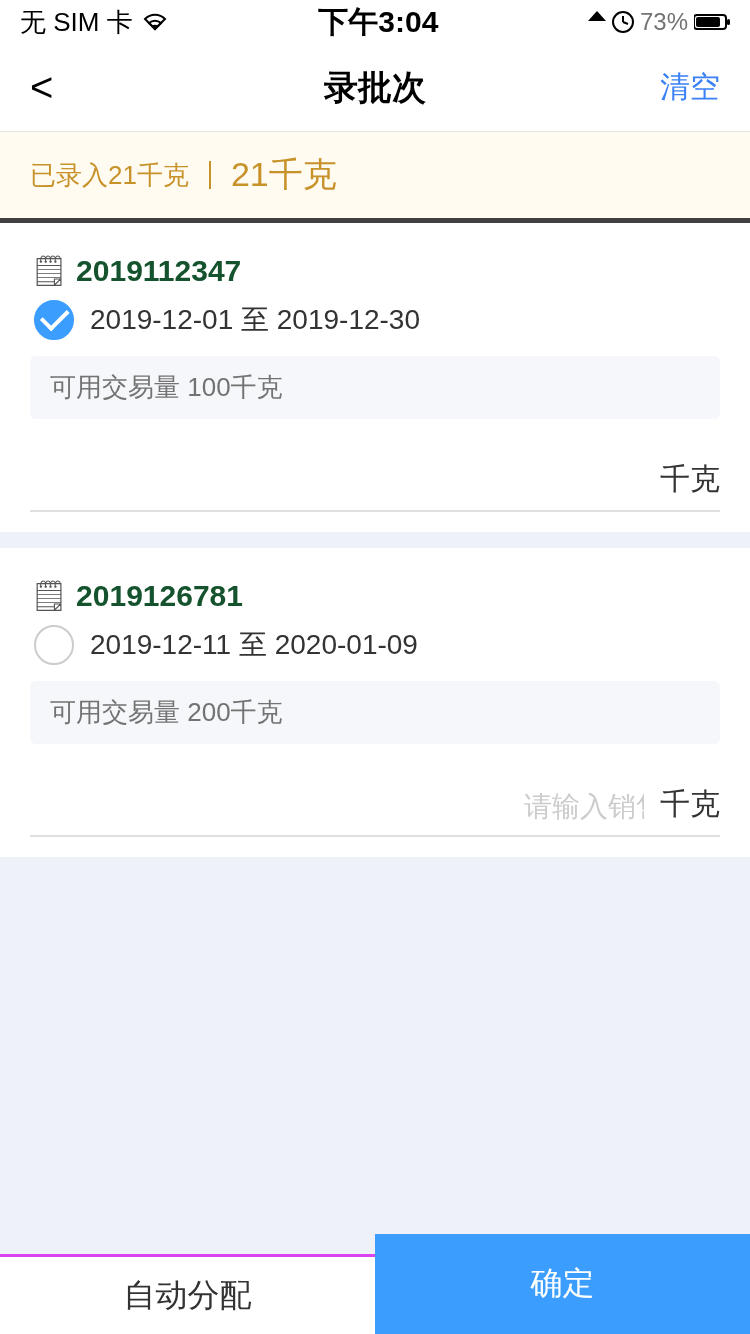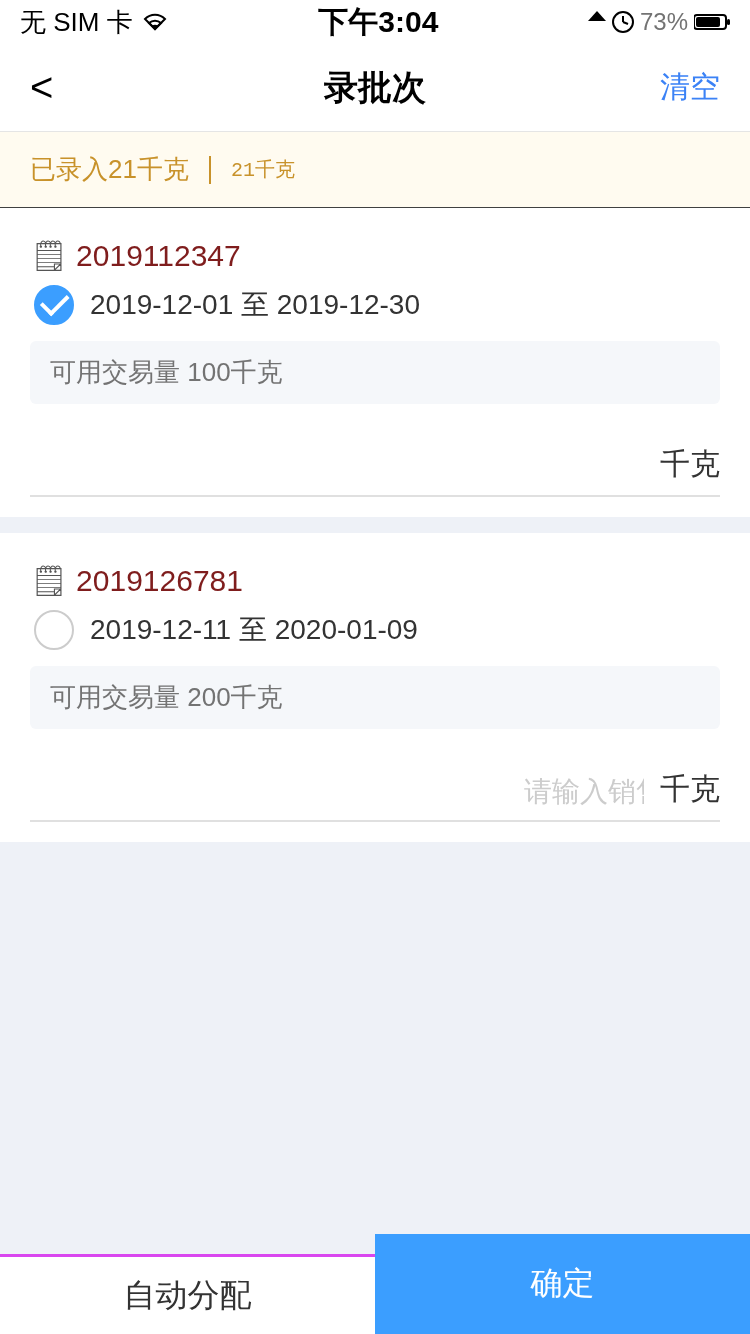--- a/index.html
+++ b/index.html
@@ -73,35 +73,34 @@
     }
 
     
     .info-banner {
       width: 750px;
       background: #fffbf0;
       padding: 20px 30px;
       display: flex;
       align-items: center;
       gap: 20px;
-      border-bottom: 1px solid #404040;
+      border-bottom: 5px solid #404040;
     }
     .info-banner-text {
       font-size: 26px;
       color: #c8922a;
     }
     .info-banner-divider {
       width: 2px;
       height: 28px;
       background: #c8922a;
     }
     .info-banner-value {
-      font-size: 20px;
+      font-size: 34px;
       color: #c8922a;
-      font-family: Liberation Mono, monospace;
     }
 
     
     .card {
       width: 750px;
       background: #fff;
       margin-bottom: 0;
     }
 
     
@@ -114,22 +113,22 @@
       align-items: center;
       gap: 8px;
       margin-bottom: 12px;
     }
     .batch-icon {
       font-size: 30px;
       color: #555;
     }
     .batch-id {
       font-size: 30px;
-      color: #7f1d1d;
-      font-weight: 400;
+      color: #14532d;
+      font-weight: 700;
     }
     .batch-date-row {
       display: flex;
       align-items: center;
       gap: 16px;
       margin-bottom: 16px;
       padding-left: 4px;
     }
     .radio-circle {
       width: 40px;

